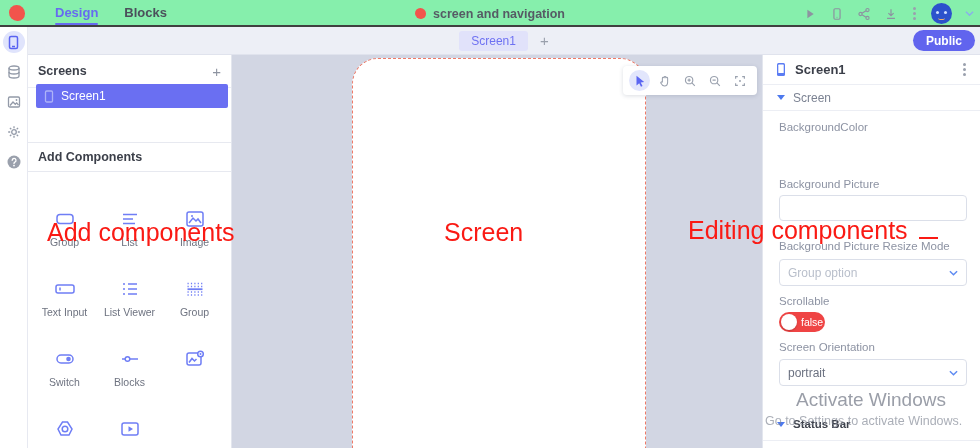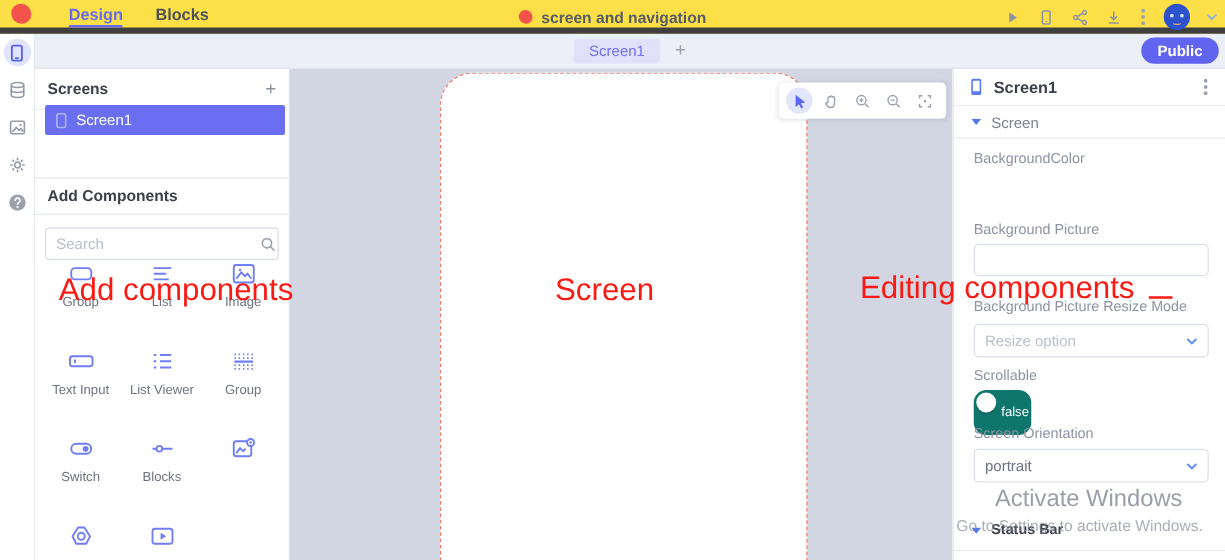--- a/index.html
+++ b/index.html
@@ -1,21 +1,21 @@
 <!DOCTYPE html>
 <html><head>
 <meta charset="utf-8">
 <style>
   * { margin:0; padding:0; box-sizing:border-box; }
   body { font-family:"Liberation Sans", sans-serif; background:#fff; }
   .app { position:relative; width:980px; height:448px; background:#fff; overflow:hidden; }
 
   
-  .topbar { position:absolute; left:0; top:0; right:0; height:27px; background:#fde047;
-            border-bottom:5px solid #404040; display:flex; align-items:center; z-index:5; }
+  .topbar { position:absolute; left:0; top:0; right:0; height:27px; background:#86efac;
+            border-bottom:2px solid #404040; display:flex; align-items:center; z-index:5; }
   .logo { width:16px; height:16px; margin-left:9px; background:#f2544c;
           border-radius:48% 52% 46% 54%; }
   .nav-tabs { display:flex; gap:26px; margin-left:30px; height:100%; }
   .nav-tab { font-size:13px; font-weight:700; color:#4b505b; display:flex; align-items:center;
              position:relative; cursor:pointer; }
   .nav-tab.active { color:#666af0; }
   .nav-tab.active::after { content:""; position:absolute; left:0; right:0; bottom:0;
              height:2px; background:#666af0; border-radius:2px; }
   .tb-center { position:absolute; left:50%; top:0; height:27px; transform:translateX(-50%);
                display:flex; align-items:center; gap:7px; }
@@ -95,21 +95,21 @@
             padding:0 14px; font-size:12px; color:#7b8292; cursor:pointer; }
   .rp-sec.s1 { top:30px; border-bottom:1px solid #eceef4; }
   .rp-sec.s2 { top:356px; color:#3f434d; font-weight:700; font-size:11.5px; }
   .fl { position:absolute; left:16px; font-size:11.5px; color:#8d93a3; white-space:nowrap; }
   .fc { position:absolute; left:16px; right:13px; height:26px; border:1px solid #dbdfe9; border-radius:4px;
         display:flex; align-items:center; font-size:12px; color:#b9bfcb; background:#fff;
         padding:0 8px; cursor:pointer; }
   .fc .chev { margin-left:auto; display:flex; }
   .swatch { width:12px; height:12px; border-radius:50%; border:1px solid #e2e5ee; background:#fbfbfd;
             margin-right:7px; flex:0 0 auto; }
-  .toggle { position:absolute; left:16px; top:257px; width:46px; height:36px; background:#0f766e;
+  .toggle { position:absolute; left:16px; top:257px; width:46px; height:20px; background:#ef4444;
             border-radius:10px; display:flex; align-items:center; cursor:pointer; }
   .knob { position:absolute; left:2px; top:2px; width:16px; height:16px; background:#fff;
           border-radius:50%; box-shadow:0 1px 2px rgba(0,0,0,.2); }
   .tog-val { margin-left:22px; color:#fff; font-size:10.5px; }
   .rp-divider { position:absolute; left:0; right:0; top:385px; border-top:1px solid #eceef4; }
   .val-set { color:#6b7180; }
 
   
   .wm1 { position:absolute; left:33px; top:334px; font-size:19px; color:rgba(125,131,144,.78);
          z-index:6; pointer-events:none; white-space:nowrap; }
@@ -227,27 +227,20 @@
       <span class="lp-title">Screens</span>
       <span class="lp-plus">+</span>
     </div>
     <div class="screen-row">
       <svg width="10" height="13" viewBox="0 0 10 13" fill="none" stroke="#aeb3f8" stroke-width="1.3">
         <rect x="1.5" y="1" width="7" height="11" rx="1.3"></rect>
         </svg>
       <span>Screen1</span>
     </div>
     <div class="ac-head">Add Components</div>
-    <div class="search">
-      <input type="text" placeholder="Search" style="">
-      <svg width="13" height="13" viewBox="0 0 14 14" fill="none" stroke="#9aa1ae" stroke-width="1.4">
-        <circle cx="6" cy="6" r="4"></circle>
-          <path d="M9 9 L12.5 12.5"></path>
-        </svg>
-    </div>
 
     <div class="comp-grid">
       <div class="comp">
         <svg width="22" height="22" viewBox="0 0 22 22" fill="none" stroke="#6f7ef5" stroke-width="1.5">
             <rect x="3" y="6.5" width="16" height="9" rx="3"></rect>
           </svg>
         <span class="clabel">Group</span>
       </div>
       <div class="comp">
         <svg width="22" height="22" viewBox="0 0 22 22" fill="none" stroke="#6f7ef5" stroke-width="1.5">
@@ -383,21 +376,21 @@
 
     <div class="fl" style="top:66px">BackgroundColor</div>
 
     <div class="fl" style="top:123px">Background Picture</div>
     <div class="fc" style="top:140px">
       <span></span>
     </div>
 
     <div class="fl" style="top:185px">Background Picture Resize Mode</div>
     <div class="fc" style="top:204px; height:27px">
-      <span>Resize option</span>
+      <span>Group option</span>
       <span class="chev">
         <svg width="9" height="6" viewBox="0 0 10 6" fill="none" stroke="#5f8bf2" stroke-width="1.6">
           <path d="M1 1 L5 5 L9 1"></path>
           </svg>
         </span>
     </div>
 
     <div class="fl" style="top:240px">Scrollable</div>
     <div class="toggle">
       <span class="knob"></span>

